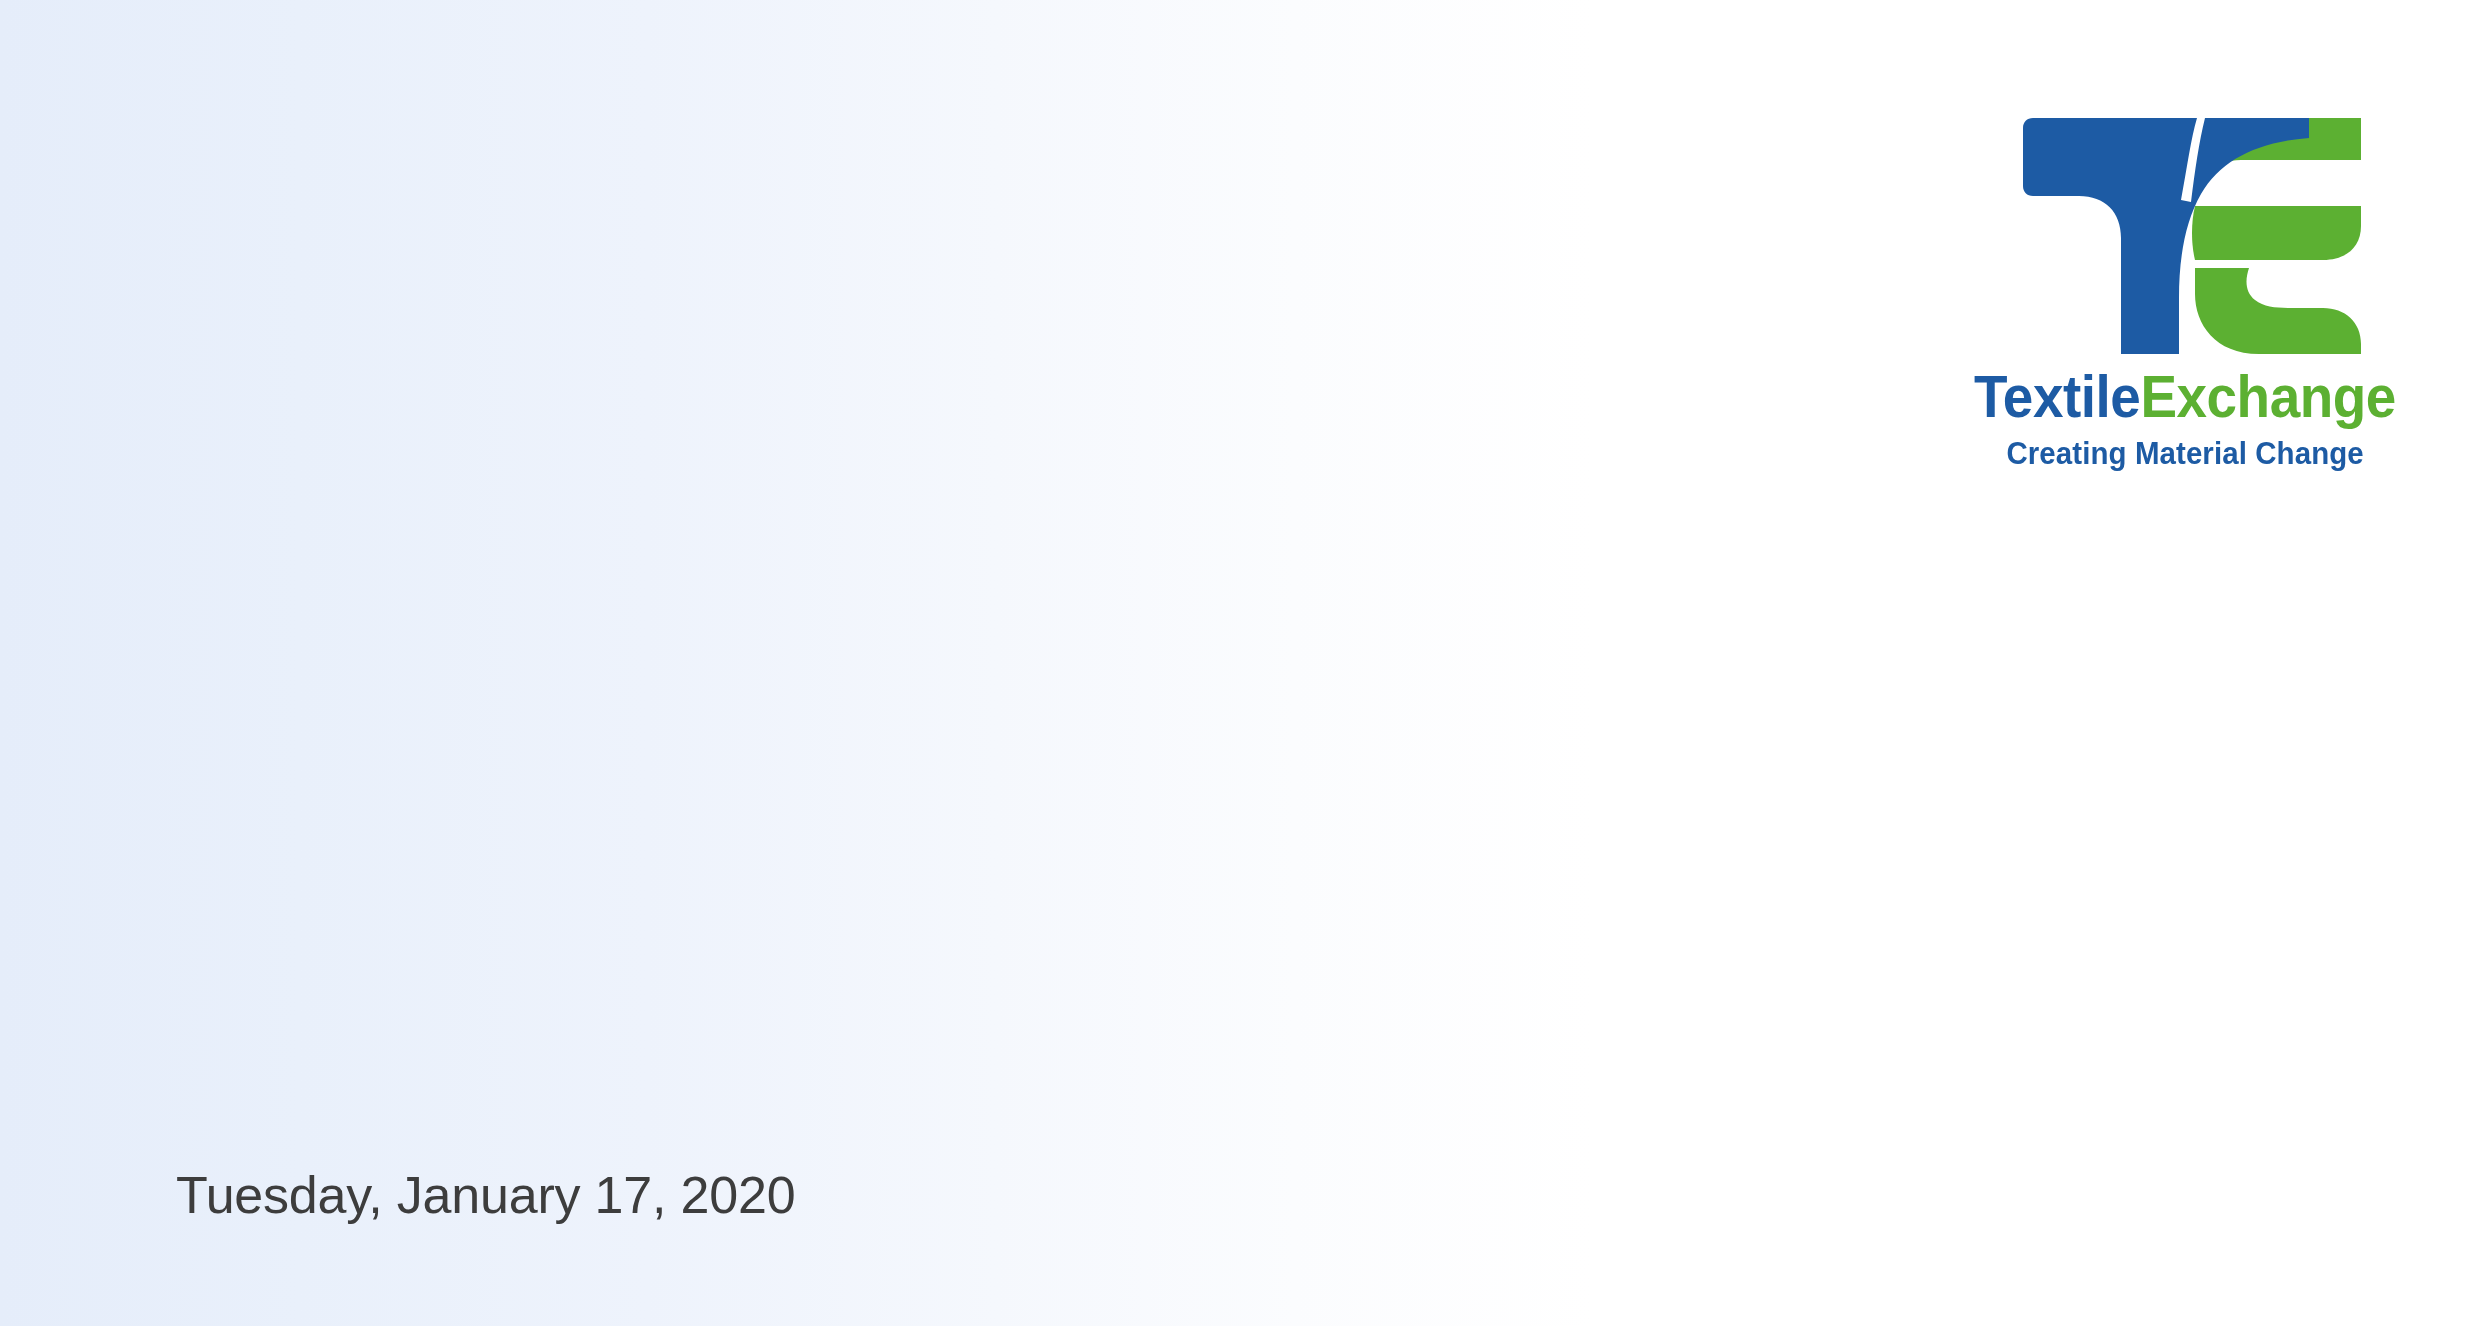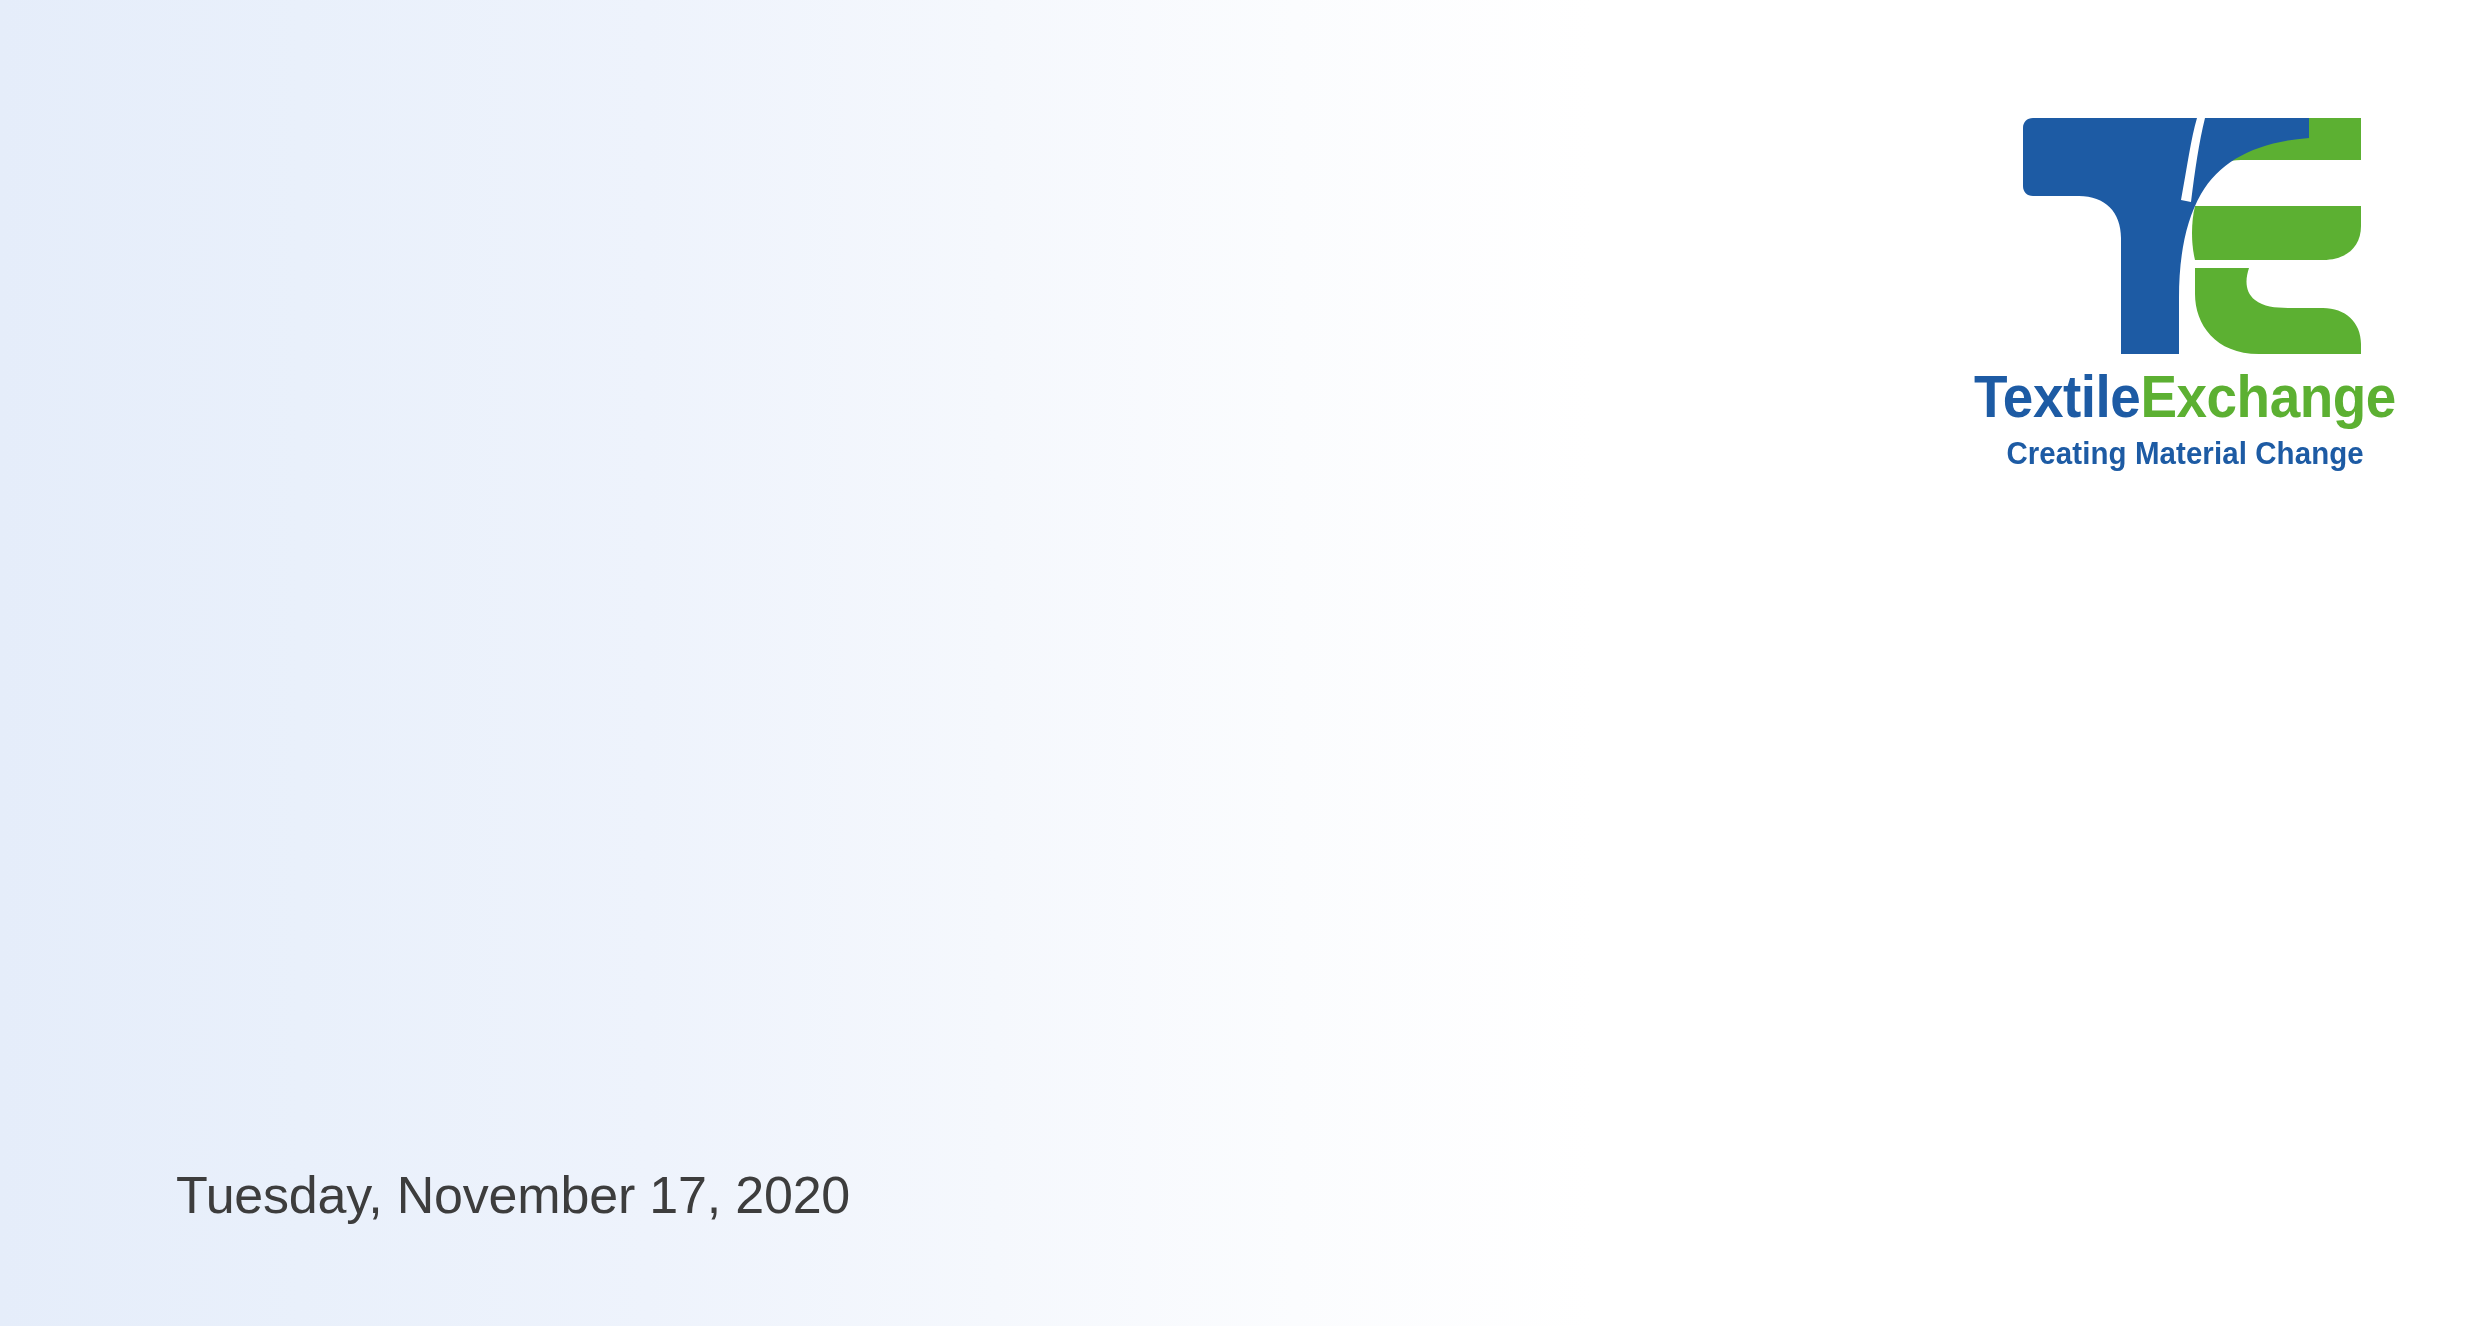--- a/index.html
+++ b/index.html
@@ -189,15 +189,15 @@
     </svg>
 
     <div class="logo-wordmark">
       <span class="wm-textile">Textile</span><span class="wm-exchange">Exchange</span>
     </div>
 
     <div class="logo-tagline">Creating Material Change</div>
   </div>
 
 
-  <div class="slide-date">Tuesday, November 17, 2020</div>
+  <div class="slide-date">Tuesday, January 17, 2020</div>
 
 </div>
 
 </body></html>

